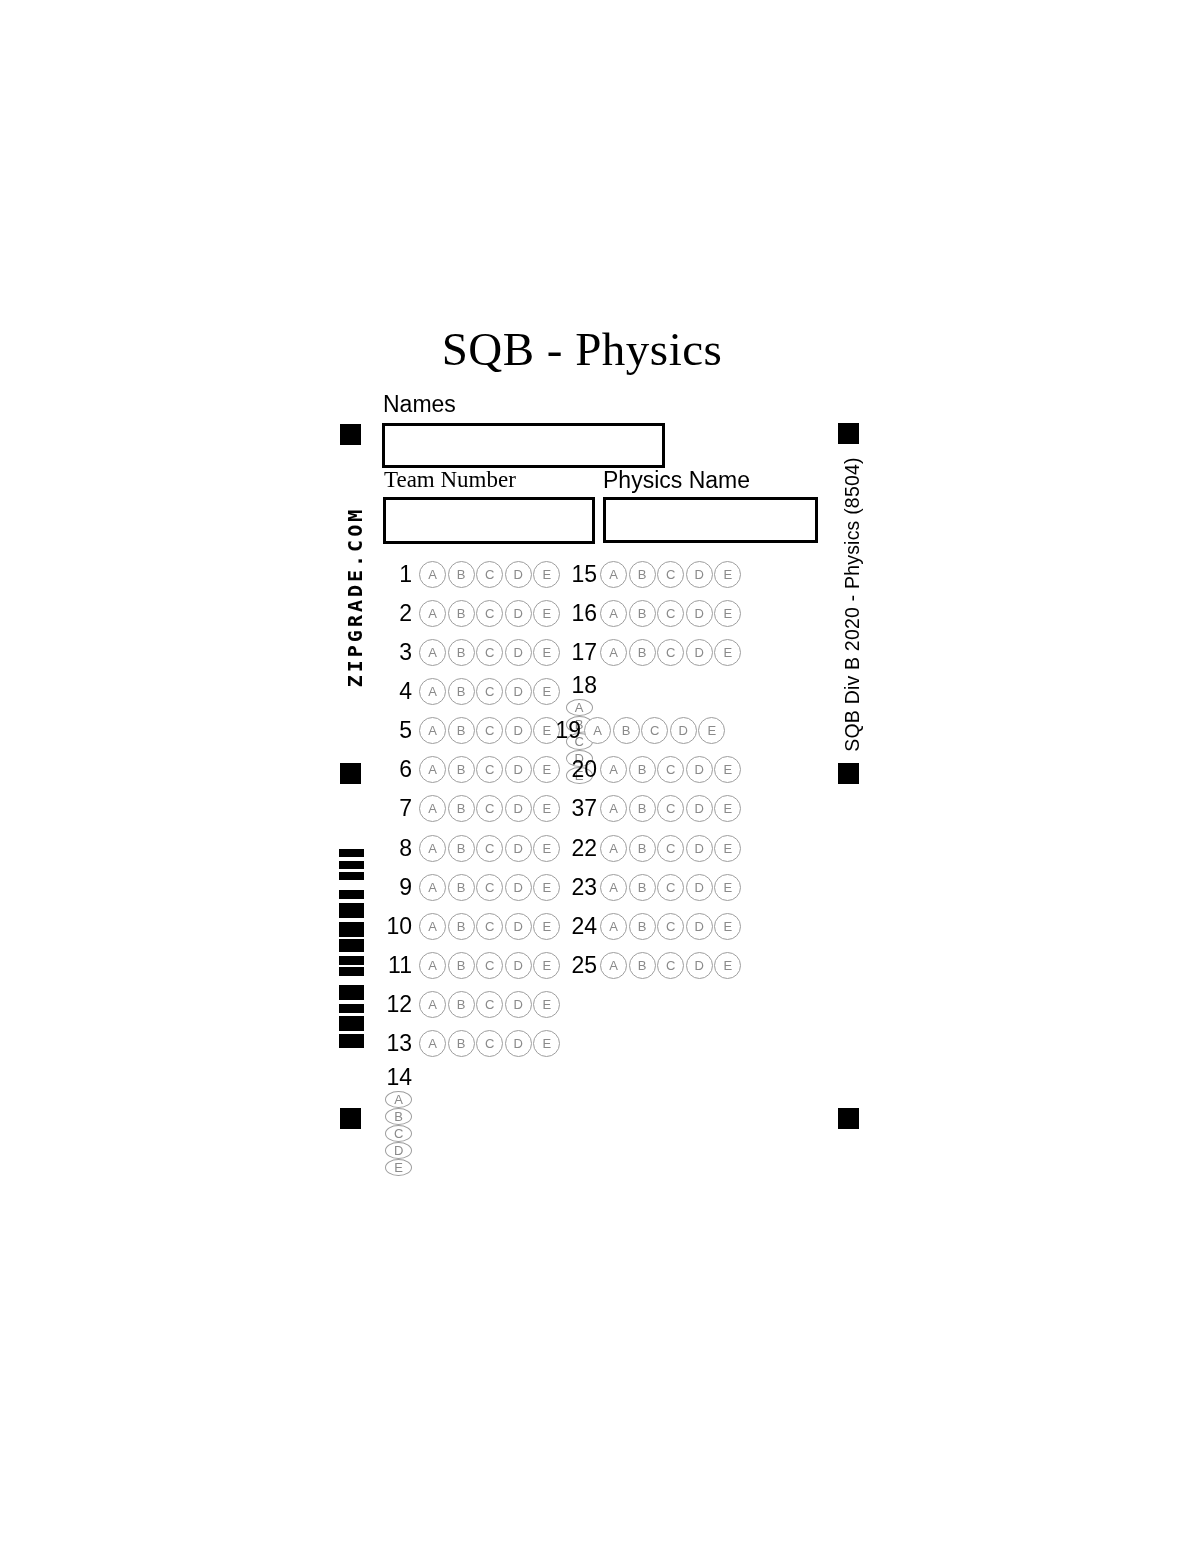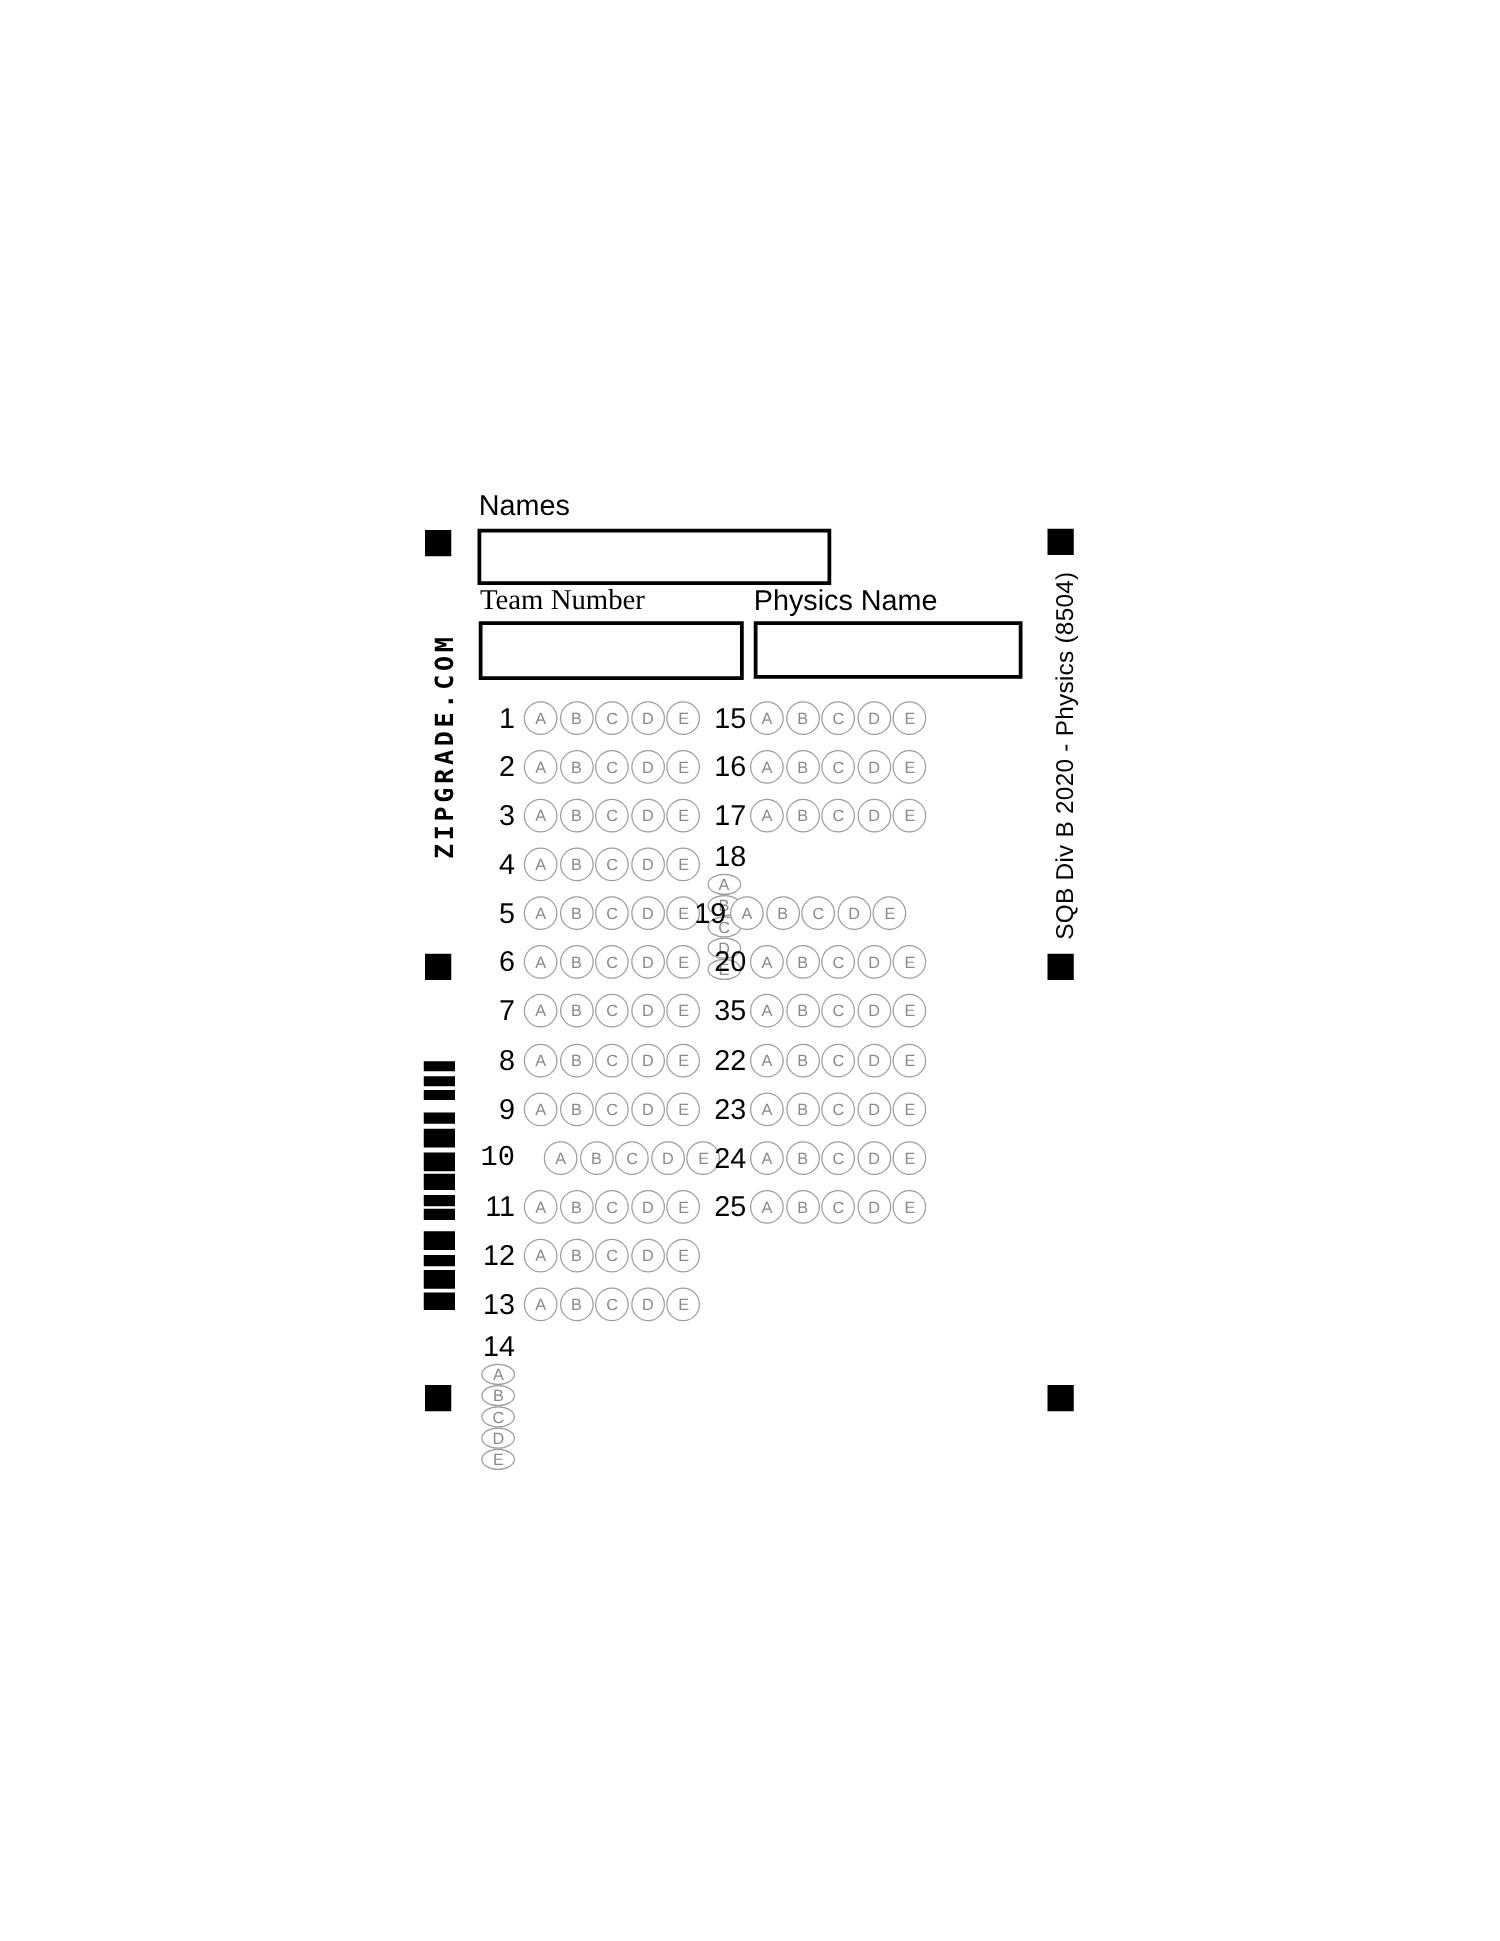--- a/index.html
+++ b/index.html
@@ -99,20 +99,21 @@
     left: 339px;
     width: 25px;
     background: var(--ink, #000);
   }
 </style>
 </head>
 <body>
 
 <div class="page">
 
+  <h1 class="title">SQB - Physics</h1>
 
   <div class="field-label names-label">Names</div>
   <div class="write-box names-box"></div>
 
   <div class="field-label team-label">Team Number</div>
   <div class="field-label school-label">Physics Name</div>
   <div class="write-box team-box"></div>
   <div class="write-box school-box"></div>
 
   <div class="vtext vtext-left">ZIPGRADE.COM</div>
@@ -208,21 +209,21 @@
       </div>
       <div class="qrow" style="left: 380px; top: 868.2px;">
         <span class="qnum" style="width: 32px; margin-right: 7px;">9</span>
         <div class="bubble">A</div>
         <div class="bubble">B</div>
         <div class="bubble">C</div>
         <div class="bubble">D</div>
         <div class="bubble">E</div>
       </div>
       <div class="qrow" style="left: 380px; top: 907.35px;">
-        <span class="qnum" style="width: 32px; margin-right: 23px; font-family: Liberation Mono, monospace;">10</span>
+        <span class="qnum" style="width: 32px; margin-right: 7px;">10</span>
         <div class="bubble">A</div>
         <div class="bubble">B</div>
         <div class="bubble">C</div>
         <div class="bubble">D</div>
         <div class="bubble">E</div>
       </div>
       <div class="qrow" style="left: 380px; top: 946.5px;">
         <span class="qnum" style="width: 32px; margin-right: 7px;">11</span>
         <div class="bubble">A</div>
         <div class="bubble">B</div>
@@ -296,21 +297,21 @@
       </div>
       <div class="qrow" style="left: 560px; top: 750.75px;">
         <span class="qnum" style="width: 37px; margin-right: 3px;">20</span>
         <div class="bubble">A</div>
         <div class="bubble">B</div>
         <div class="bubble">C</div>
         <div class="bubble">D</div>
         <div class="bubble">E</div>
       </div>
       <div class="qrow" style="left: 560px; top: 789.9px;">
-        <span class="qnum" style="width: 37px; margin-right: 3px;">35</span>
+        <span class="qnum" style="width: 37px; margin-right: 3px;">37</span>
         <div class="bubble">A</div>
         <div class="bubble">B</div>
         <div class="bubble">C</div>
         <div class="bubble">D</div>
         <div class="bubble">E</div>
       </div>
       <div class="qrow" style="left: 560px; top: 829.05px;">
         <span class="qnum" style="width: 37px; margin-right: 3px;">22</span>
         <div class="bubble">A</div>
         <div class="bubble">B</div>

